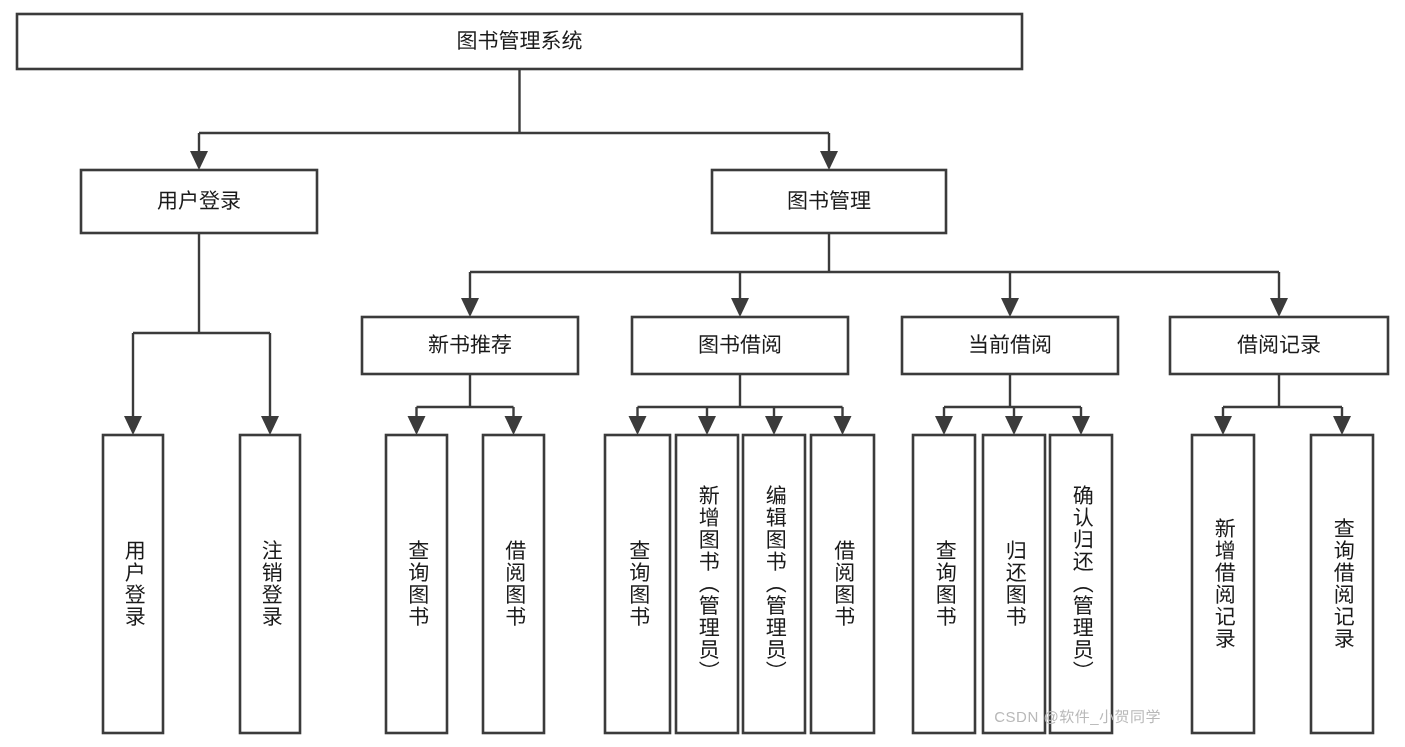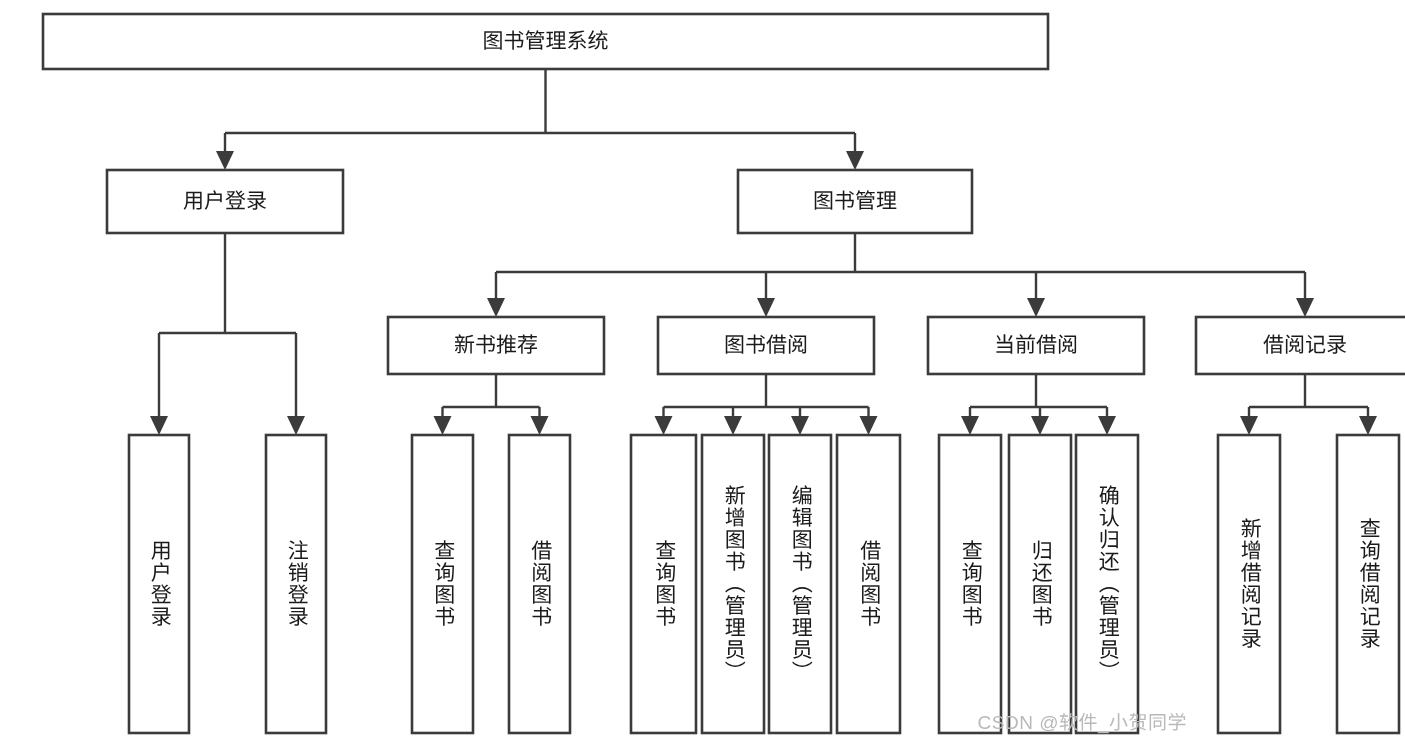--- a/index.html
+++ b/index.html
@@ -12,21 +12,20 @@
     width: 1405px;
     height: 747px;
     font-family: "Liberation Sans", "DejaVu Sans", sans-serif;
     overflow: hidden;
   }
   #diagram-root {
     position: relative;
     width: 1169px;
     height: 747px;
     background: #ffffff;
-    margin-left: 26px;
   }
   svg#tree-svg {
     position: absolute;
     left: 0;
     top: 0;
     width: 1405px;
     height: 747px;
     display: block;
   }
   .node-box {
@@ -70,23 +69,23 @@
     font-size: 21px;
     line-height: 1.08;
     color: #1a1a1a;
     letter-spacing: 1px;
     white-space: nowrap;
     text-align: center;
   }
   .watermark {
     position: absolute;
     right: 8px;
-    bottom: 13px;
-    font-family: "Liberation Sans", "DejaVu Sans", sans-serif;
-    font-size: 19px;
+    bottom: 21px;
+    font-family: "Liberation Sans", "DejaVu Sans", sans-serif;
+    font-size: 15px;
     color: #b9b9b9;
     letter-spacing: 0.5px;
     white-space: nowrap;
     pointer-events: none;
   }
 </style>
 </head>
 <body>
 
 <div id="diagram-root">

